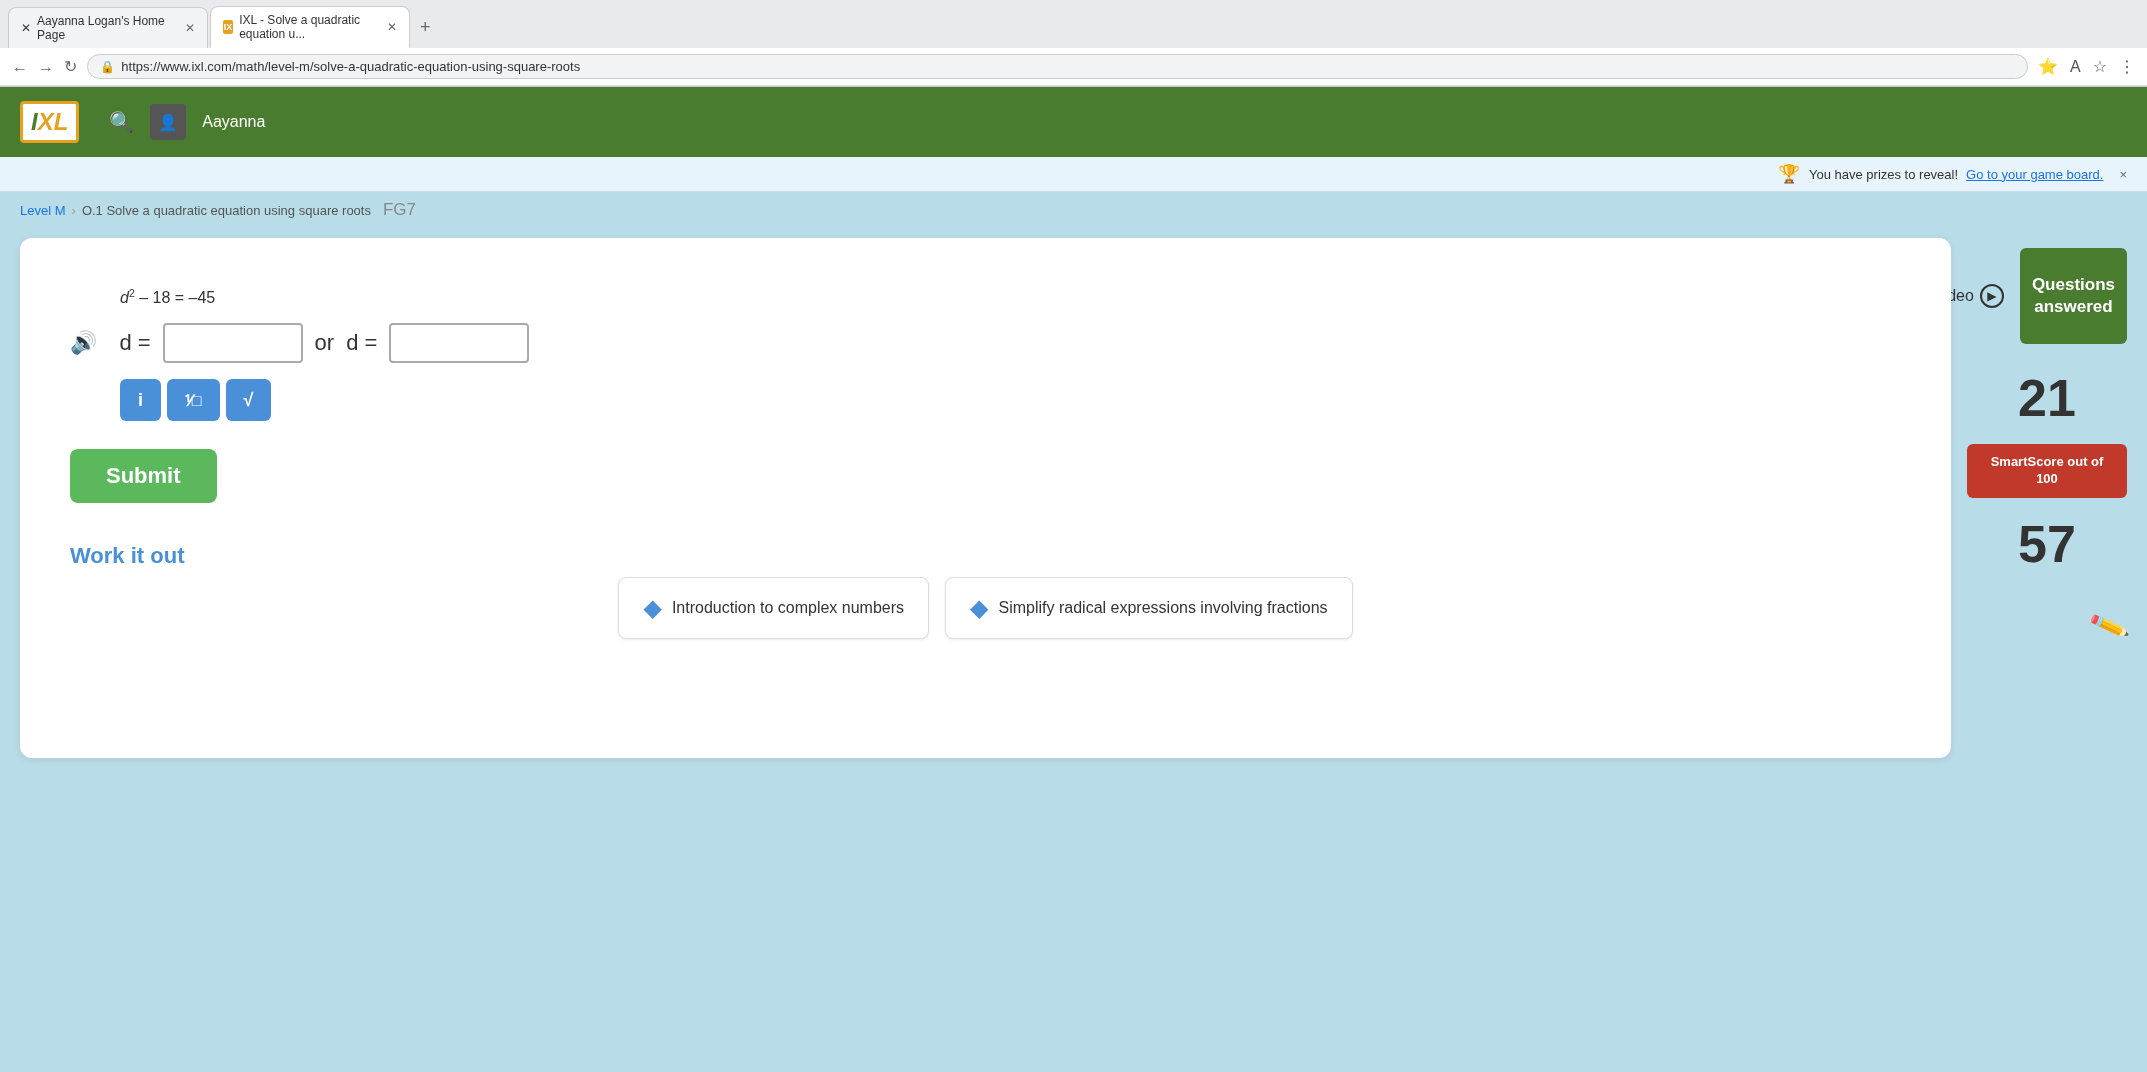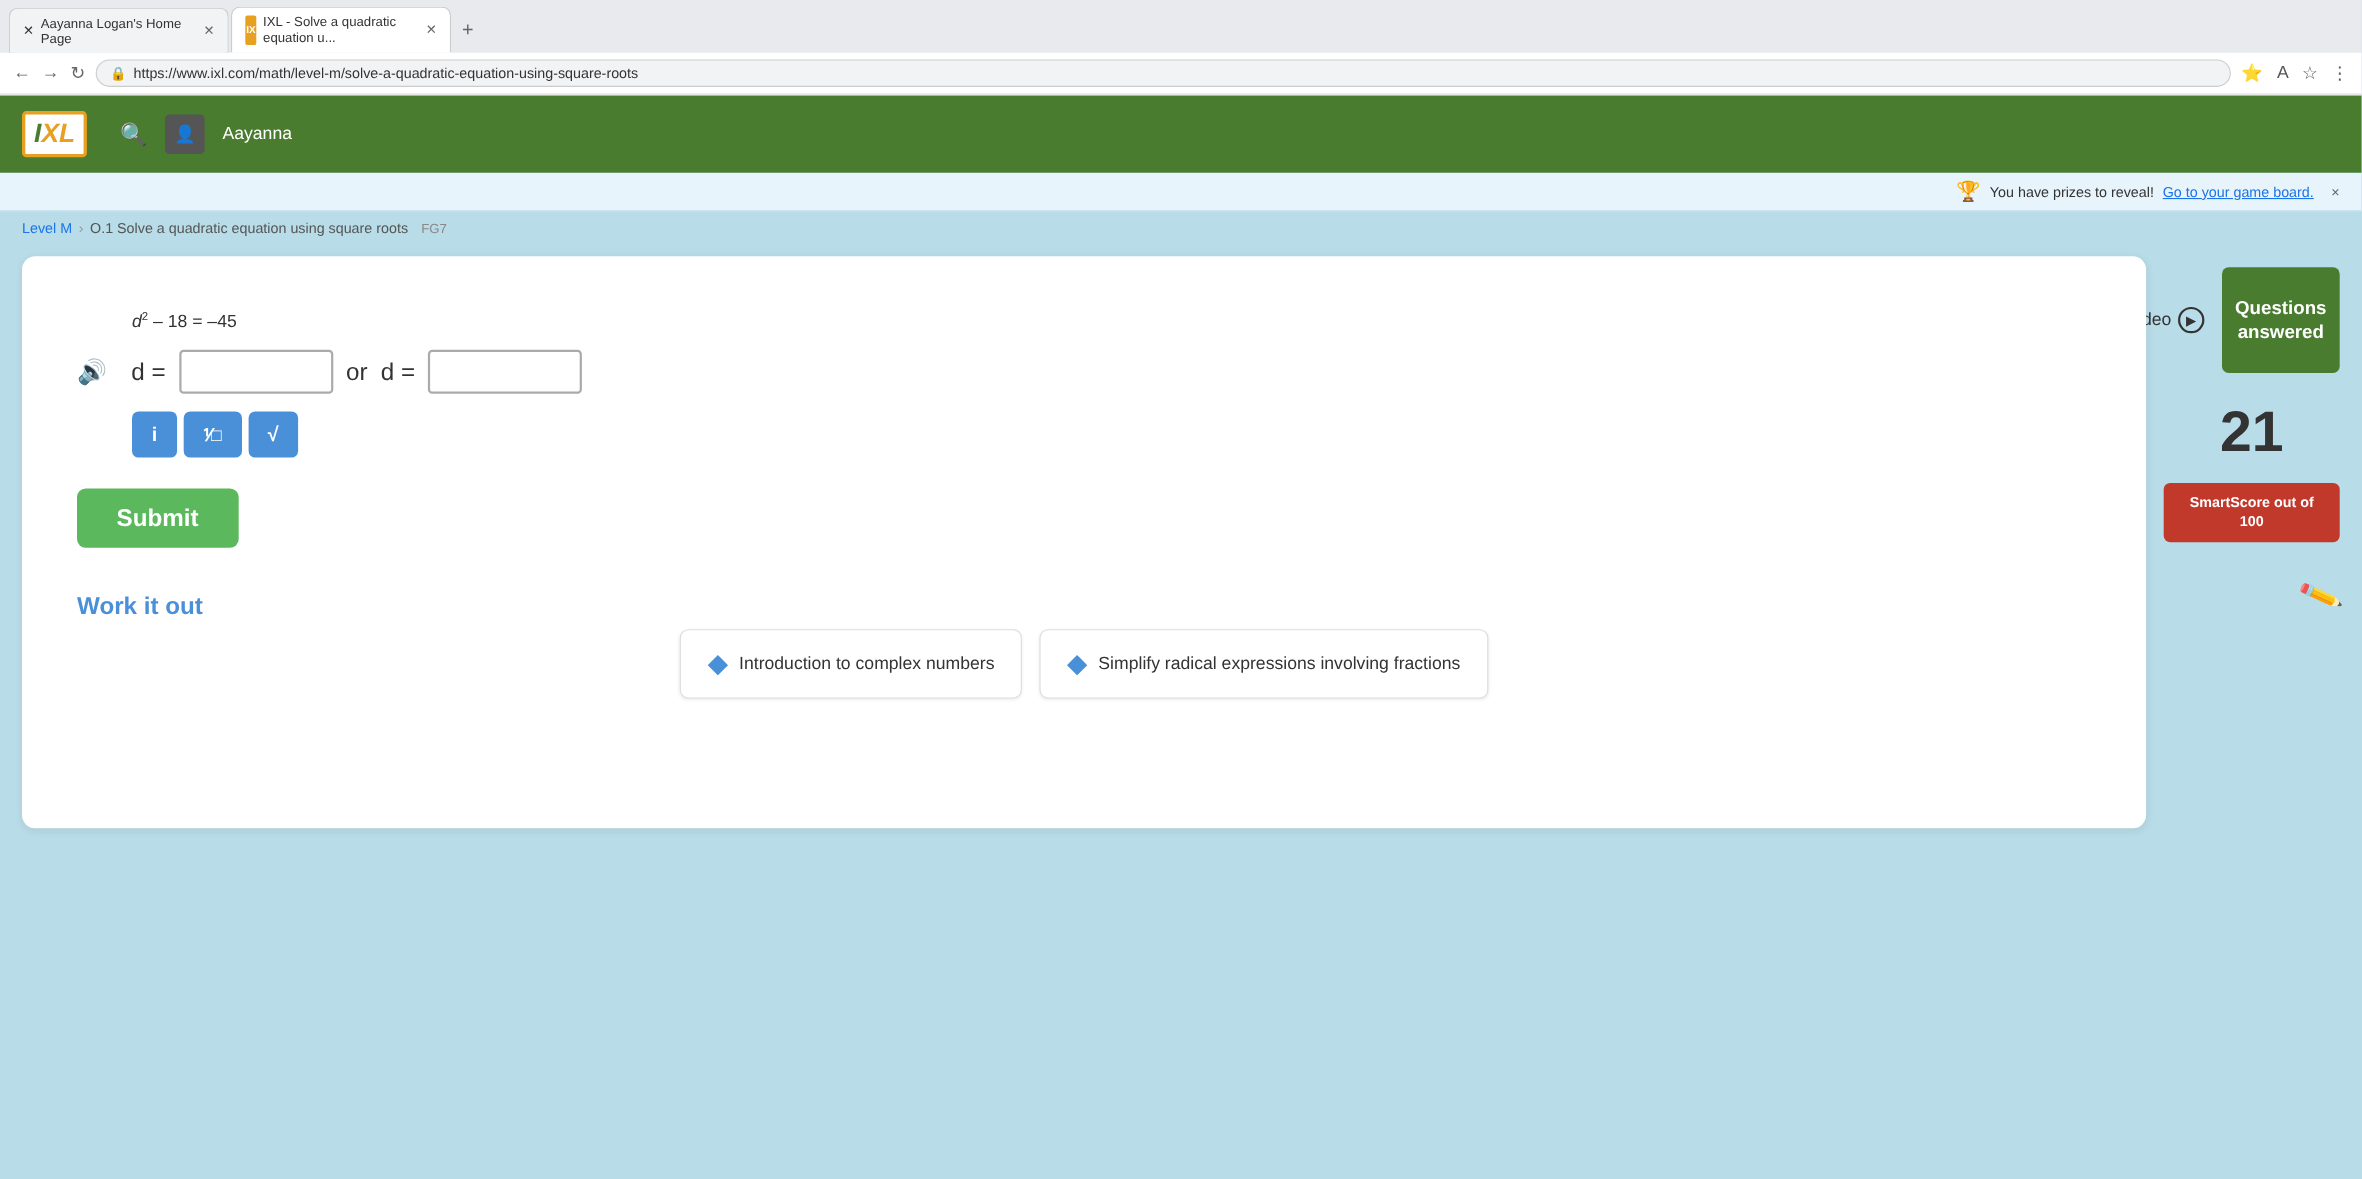--- a/index.html
+++ b/index.html
@@ -36,21 +36,21 @@
       border-bottom: 1px solid white;
     }
     .tab-close {
       color: #666;
       cursor: pointer;
       font-size: 12px;
       margin-left: 4px;
     }
     .tab-icon {
       width: 14px;
-      height: 27px;
+      height: 14px;
       border-radius: 2px;
       background: #e8a020;
       display: inline-block;
       font-size: 9px;
       color: white;
       display: flex;
       align-items: center;
       justify-content: center;
       font-weight: bold;
     }
@@ -182,21 +182,21 @@
       padding: 8px 20px;
       font-size: 13px;
       color: #555;
       display: flex;
       align-items: center;
       gap: 6px;
       background: transparent;
     }
     .breadcrumb a { color: #1a73e8; text-decoration: none; cursor: pointer; }
     .breadcrumb-sep { color: #999; }
-    .breadcrumb-fg { color: #888; font-size: 12px; margin-left: 6px; }
+    .breadcrumb-fg { color: #888; font-size: 17px; margin-left: 6px; }
 
     
     .main-content {
       display: flex;
       padding: 10px 20px 20px;
       gap: 16px;
       align-items: flex-start;
     }
 
     
@@ -556,18 +556,19 @@
         <div class="video-play-icon">▶</div>
       </div>
       <button class="questions-answered-btn">
         <span>Questions answered</span>
       </button>
     </div>
     <div class="questions-count">21</div>
     <button class="smart-score-btn">
       <span>SmartScore out of 100</span>
     </button>
+    <div class="smart-score-number">57</div>
     <div class="pencil-icon-area">
       <span class="pencil-icon">✏️</span>
     </div>
   </div>
 
 </div>
 
 </body></html>

